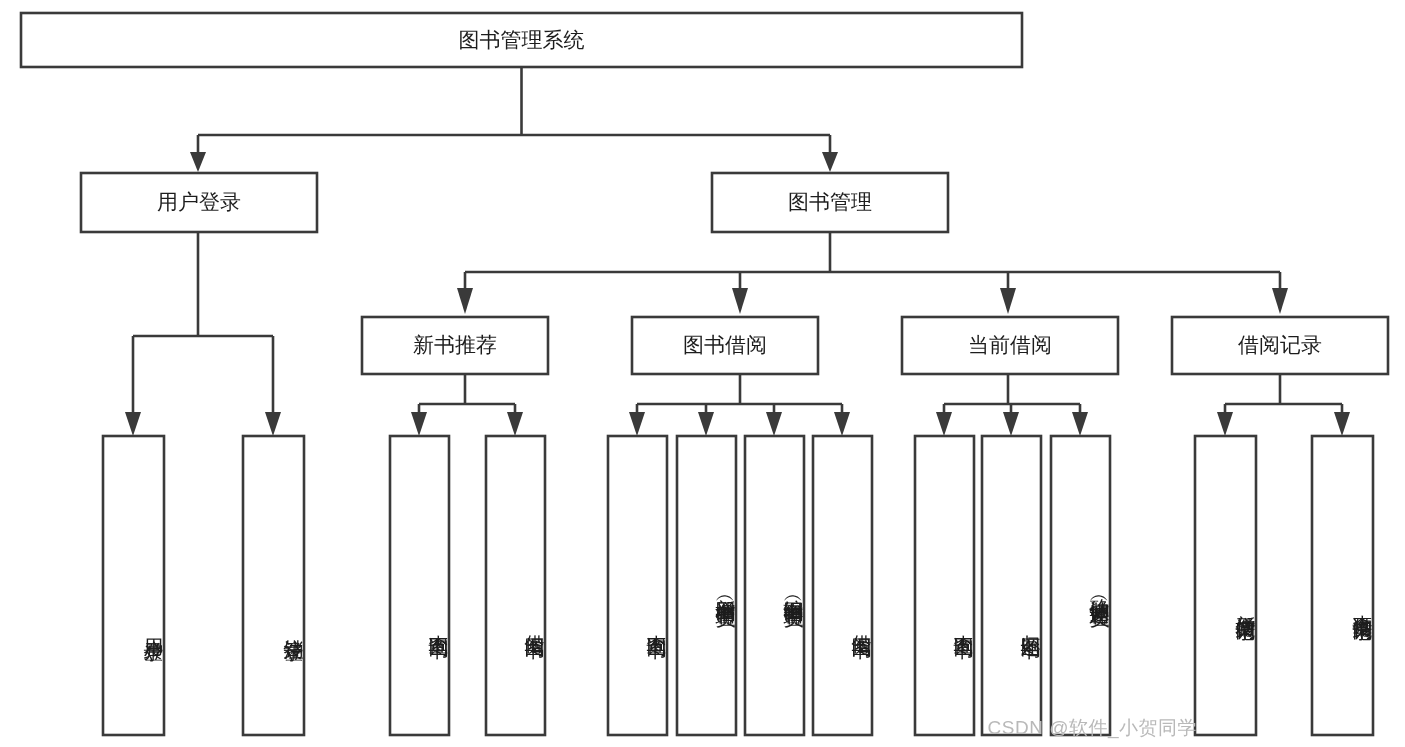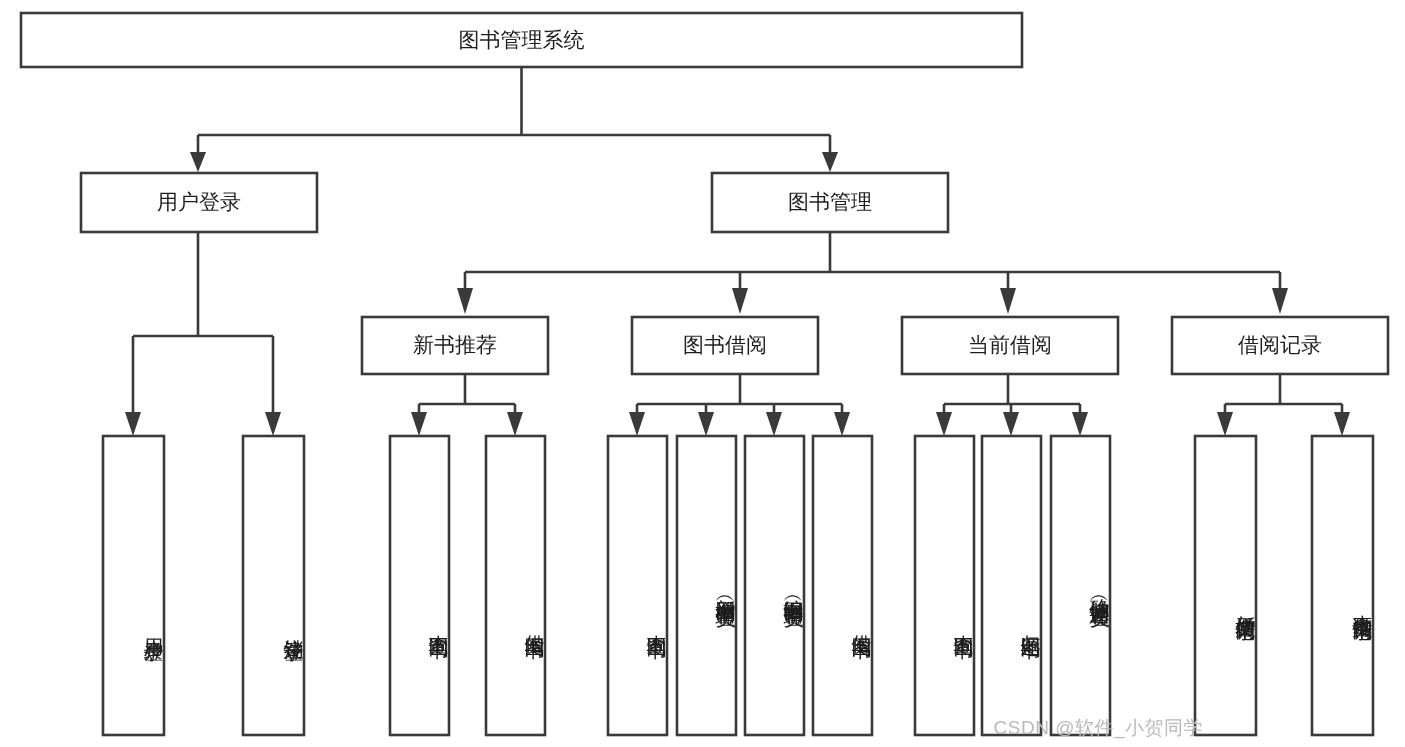--- a/index.html
+++ b/index.html
@@ -60,21 +60,21 @@
     font-family: "Liberation Sans", "DejaVu Sans", sans-serif;
     font-size: 20px;
     line-height: 1.06;
     letter-spacing: 1.5px;
     color: #1d1d1d;
     white-space: nowrap;
     pointer-events: none;
   }
   .watermark {
     position: absolute;
-    right: 12px;
+    right: 18px;
     bottom: 6px;
     font-family: "Liberation Sans", "DejaVu Sans", sans-serif;
     font-size: 19px;
     color: #b9b9b9;
     letter-spacing: 0.5px;
     white-space: nowrap;
   }
 </style>
 </head>
 <body>

